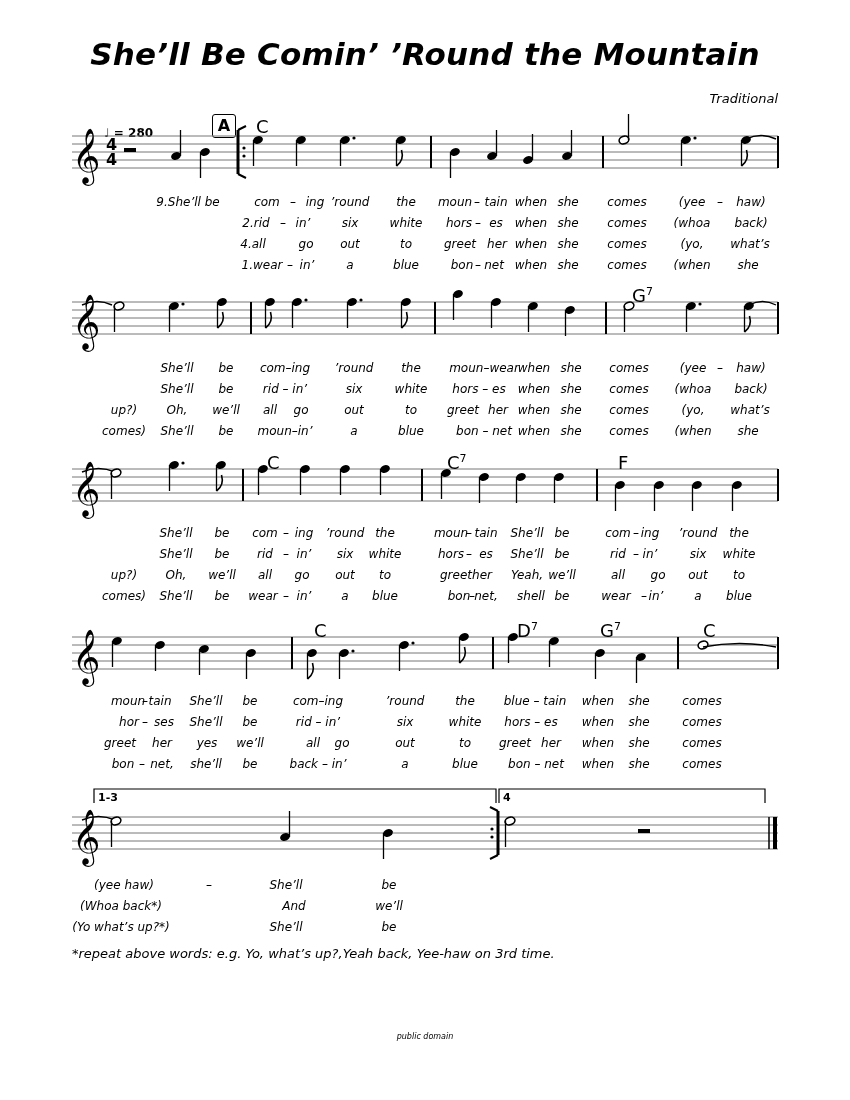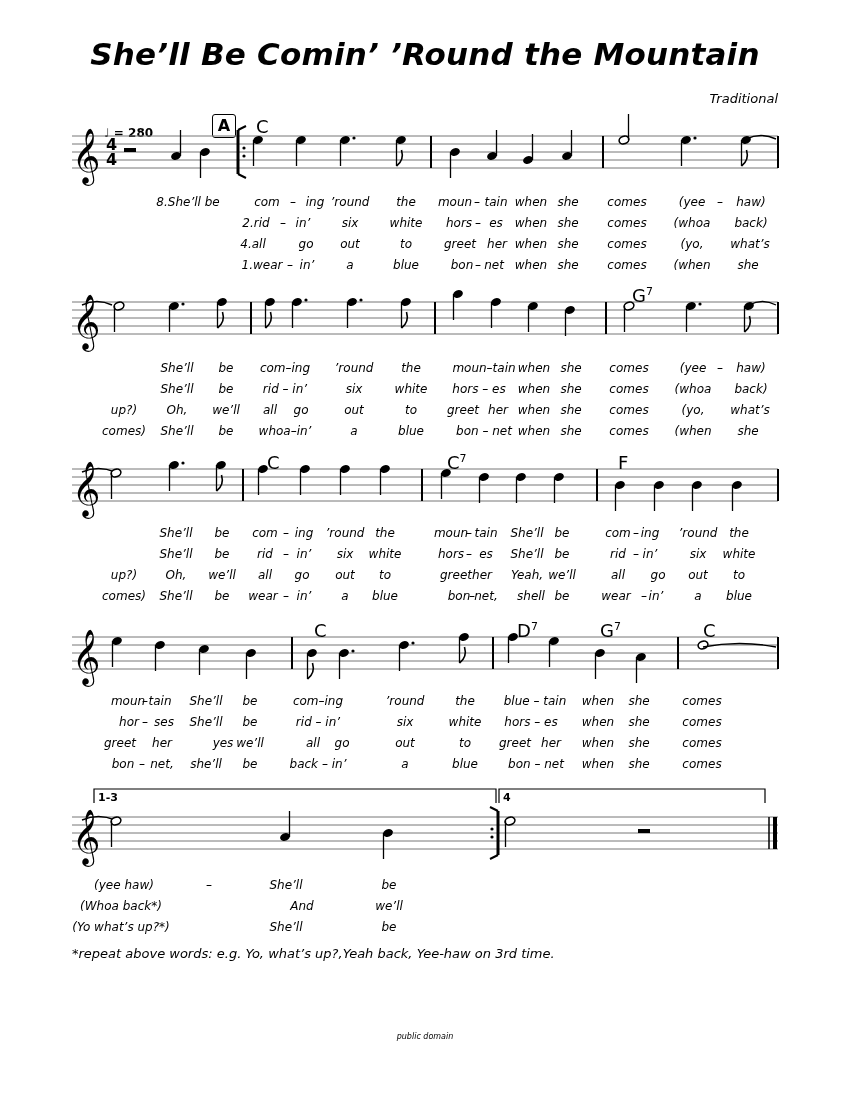--- a/index.html
+++ b/index.html
@@ -245,21 +245,21 @@
     <div class="abs chord" style="left: 632px; top: 285px;"><span>G</span><sup>7</sup></div>
     <div class="abs chord" style="left: 267px; top: 452px;"><span>C</span></div>
     <div class="abs chord" style="left: 447px; top: 452px;"><span>C</span><sup>7</sup></div>
     <div class="abs chord" style="left: 618px; top: 452px;"><span>F</span></div>
     <div class="abs chord" style="left: 314px; top: 620px;"><span>C</span></div>
     <div class="abs chord" style="left: 517px; top: 620px;"><span>D</span><sup>7</sup></div>
     <div class="abs chord" style="left: 600px; top: 620px;"><span>G</span><sup>7</sup></div>
     <div class="abs chord" style="left: 703px; top: 620px;"><span>C</span></div>
   </div>
 <div id="lyrics-layer">
-    <div class="abs lyric" style="left: 188px; top: 195px;">8.She’ll be</div>
+    <div class="abs lyric" style="left: 188px; top: 195px;">9.She’ll be</div>
     <div class="abs lyric" style="left: 267px; top: 195px;">com</div>
     <div class="abs lyric" style="left: 293px; top: 195px;">–</div>
     <div class="abs lyric" style="left: 315px; top: 195px;">ing</div>
     <div class="abs lyric" style="left: 350px; top: 195px;">’round</div>
     <div class="abs lyric" style="left: 406px; top: 195px;">the</div>
     <div class="abs lyric" style="left: 455px; top: 195px;">moun</div>
     <div class="abs lyric" style="left: 477px; top: 195px;">–</div>
     <div class="abs lyric" style="left: 496px; top: 195px;">tain</div>
     <div class="abs lyric" style="left: 531px; top: 195px;">when</div>
     <div class="abs lyric" style="left: 568px; top: 195px;">she</div>
@@ -302,21 +302,21 @@
     <div class="abs lyric" style="left: 531px; top: 258px;">when</div>
     <div class="abs lyric" style="left: 568px; top: 258px;">she</div>
     <div class="abs lyric" style="left: 627px; top: 258px;">comes</div>
     <div class="abs lyric" style="left: 692px; top: 258px;">(when</div>
     <div class="abs lyric" style="left: 748px; top: 258px;">she</div>
     <div class="abs lyric" style="left: 177px; top: 361px;">She’ll</div>
     <div class="abs lyric" style="left: 226px; top: 361px;">be</div>
     <div class="abs lyric" style="left: 285px; top: 361px;">com–ing</div>
     <div class="abs lyric" style="left: 354px; top: 361px;">’round</div>
     <div class="abs lyric" style="left: 411px; top: 361px;">the</div>
-    <div class="abs lyric" style="left: 484px; top: 361px;">moun–tain</div>
+    <div class="abs lyric" style="left: 484px; top: 361px;">moun–wear</div>
     <div class="abs lyric" style="left: 534px; top: 361px;">when</div>
     <div class="abs lyric" style="left: 571px; top: 361px;">she</div>
     <div class="abs lyric" style="left: 629px; top: 361px;">comes</div>
     <div class="abs lyric" style="left: 693px; top: 361px;">(yee</div>
     <div class="abs lyric" style="left: 720px; top: 361px;">–</div>
     <div class="abs lyric" style="left: 751px; top: 361px;">haw)</div>
     <div class="abs lyric" style="left: 177px; top: 382px;">She’ll</div>
     <div class="abs lyric" style="left: 226px; top: 382px;">be</div>
     <div class="abs lyric" style="left: 285px; top: 382px;">rid – in’</div>
     <div class="abs lyric" style="left: 354px; top: 382px;">six</div>
@@ -337,21 +337,21 @@
     <div class="abs lyric" style="left: 463px; top: 403px;">greet</div>
     <div class="abs lyric" style="left: 498px; top: 403px;">her</div>
     <div class="abs lyric" style="left: 534px; top: 403px;">when</div>
     <div class="abs lyric" style="left: 571px; top: 403px;">she</div>
     <div class="abs lyric" style="left: 629px; top: 403px;">comes</div>
     <div class="abs lyric" style="left: 693px; top: 403px;">(yo,</div>
     <div class="abs lyric" style="left: 750px; top: 403px;">what’s</div>
     <div class="abs lyric" style="left: 124px; top: 424px;">comes)</div>
     <div class="abs lyric" style="left: 177px; top: 424px;">She’ll</div>
     <div class="abs lyric" style="left: 226px; top: 424px;">be</div>
-    <div class="abs lyric" style="left: 285px; top: 424px;">whoa–in’</div>
+    <div class="abs lyric" style="left: 285px; top: 424px;">moun–in’</div>
     <div class="abs lyric" style="left: 354px; top: 424px;">a</div>
     <div class="abs lyric" style="left: 411px; top: 424px;">blue</div>
     <div class="abs lyric" style="left: 484px; top: 424px;">bon – net</div>
     <div class="abs lyric" style="left: 534px; top: 424px;">when</div>
     <div class="abs lyric" style="left: 571px; top: 424px;">she</div>
     <div class="abs lyric" style="left: 629px; top: 424px;">comes</div>
     <div class="abs lyric" style="left: 693px; top: 424px;">(when</div>
     <div class="abs lyric" style="left: 748px; top: 424px;">she</div>
     <div class="abs lyric" style="left: 176px; top: 526px;">She’ll</div>
     <div class="abs lyric" style="left: 222px; top: 526px;">be</div>
@@ -439,21 +439,21 @@
     <div class="abs lyric" style="left: 250px; top: 715px;">be</div>
     <div class="abs lyric" style="left: 318px; top: 715px;">rid – in’</div>
     <div class="abs lyric" style="left: 405px; top: 715px;">six</div>
     <div class="abs lyric" style="left: 465px; top: 715px;">white</div>
     <div class="abs lyric" style="left: 531px; top: 715px;">hors – es</div>
     <div class="abs lyric" style="left: 598px; top: 715px;">when</div>
     <div class="abs lyric" style="left: 639px; top: 715px;">she</div>
     <div class="abs lyric" style="left: 702px; top: 715px;">comes</div>
     <div class="abs lyric" style="left: 120px; top: 736px;">greet</div>
     <div class="abs lyric" style="left: 162px; top: 736px;">her</div>
-    <div class="abs lyric" style="left: 223px; top: 736px; text-align: right;">yes</div>
+    <div class="abs lyric" style="left: 207px; top: 736px; text-align: right;">yes</div>
     <div class="abs lyric" style="left: 250px; top: 736px;">we’ll</div>
     <div class="abs lyric" style="left: 313px; top: 736px;">all</div>
     <div class="abs lyric" style="left: 342px; top: 736px;">go</div>
     <div class="abs lyric" style="left: 405px; top: 736px;">out</div>
     <div class="abs lyric" style="left: 465px; top: 736px;">to</div>
     <div class="abs lyric" style="left: 515px; top: 736px;">greet</div>
     <div class="abs lyric" style="left: 551px; top: 736px;">her</div>
     <div class="abs lyric" style="left: 598px; top: 736px;">when</div>
     <div class="abs lyric" style="left: 639px; top: 736px;">she</div>
     <div class="abs lyric" style="left: 702px; top: 736px;">comes</div>
@@ -467,21 +467,21 @@
     <div class="abs lyric" style="left: 465px; top: 757px;">blue</div>
     <div class="abs lyric" style="left: 536px; top: 757px;">bon – net</div>
     <div class="abs lyric" style="left: 598px; top: 757px;">when</div>
     <div class="abs lyric" style="left: 639px; top: 757px;">she</div>
     <div class="abs lyric" style="left: 702px; top: 757px;">comes</div>
     <div class="abs lyric" style="left: 124px; top: 878px;">(yee haw)</div>
     <div class="abs lyric" style="left: 209px; top: 878px;">–</div>
     <div class="abs lyric" style="left: 286px; top: 878px;">She’ll</div>
     <div class="abs lyric" style="left: 389px; top: 878px;">be</div>
     <div class="abs lyric" style="left: 121px; top: 899px;">(Whoa back*)</div>
-    <div class="abs lyric" style="left: 302px; top: 899px;">And</div>
+    <div class="abs lyric" style="left: 294px; top: 899px;">And</div>
     <div class="abs lyric" style="left: 389px; top: 899px;">we’ll</div>
     <div class="abs lyric" style="left: 121px; top: 920px;">(Yo what’s up?*)</div>
     <div class="abs lyric" style="left: 286px; top: 920px;">She’ll</div>
     <div class="abs lyric" style="left: 389px; top: 920px;">be</div>
   </div>
 
 <div class="abs footnote">*repeat above words: e.g. Yo, what’s up?,Yeah back, Yee-haw on 3rd time.</div>
 <div class="abs pd">public domain</div>
 
 </body></html>

